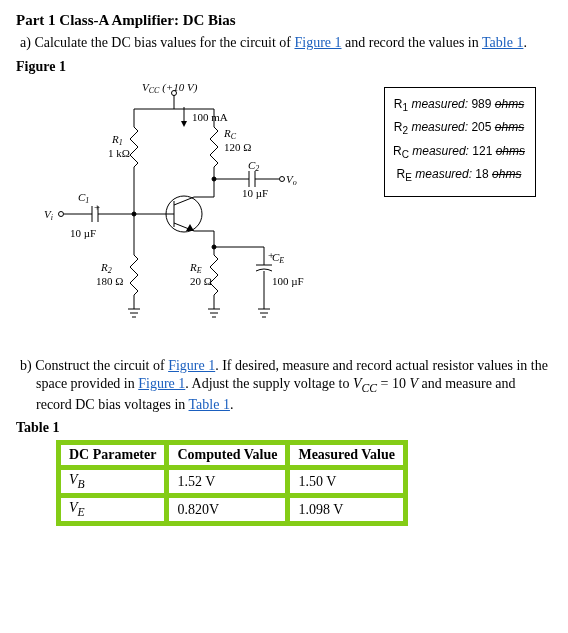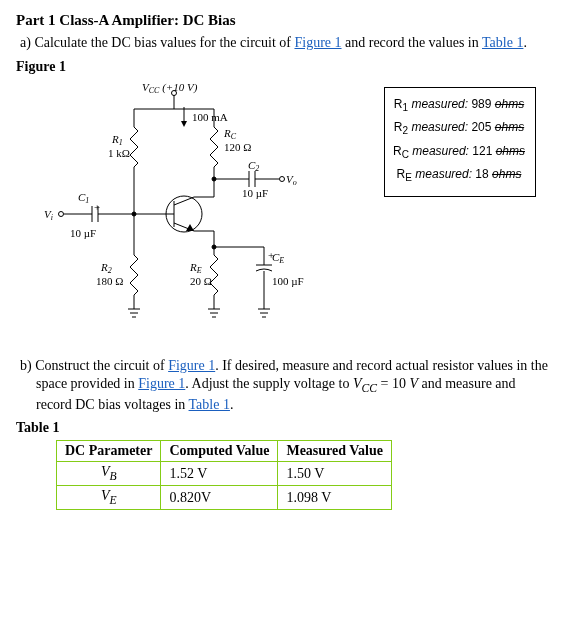--- a/index.html
+++ b/index.html
@@ -74,30 +74,30 @@
     padding-left: 20px;
     text-indent: -16px;
   }
   table.data {
     border-collapse: collapse;
     margin-top: 4px;
     margin-left: 40px;
     font-size: 14px;
   }
   table.data th, table.data td {
-    border: 1px solid #84cc16;
+    border: 5px solid #84cc16;
     padding: 2px 8px;
     text-align: left;
     font-weight: normal;
   }
   table.data th {
     font-weight: bold;
     text-align: center;
   }
-  table.data td.center { text-align: center; }
+  table.data td.center { }
   .shaded {
     background: #444;
   }
   .tbl-label {
     font-weight: bold;
     font-size: 14px;
     margin-top: 4px;
   }
   .varsub { font-style: italic; }
 </style>

